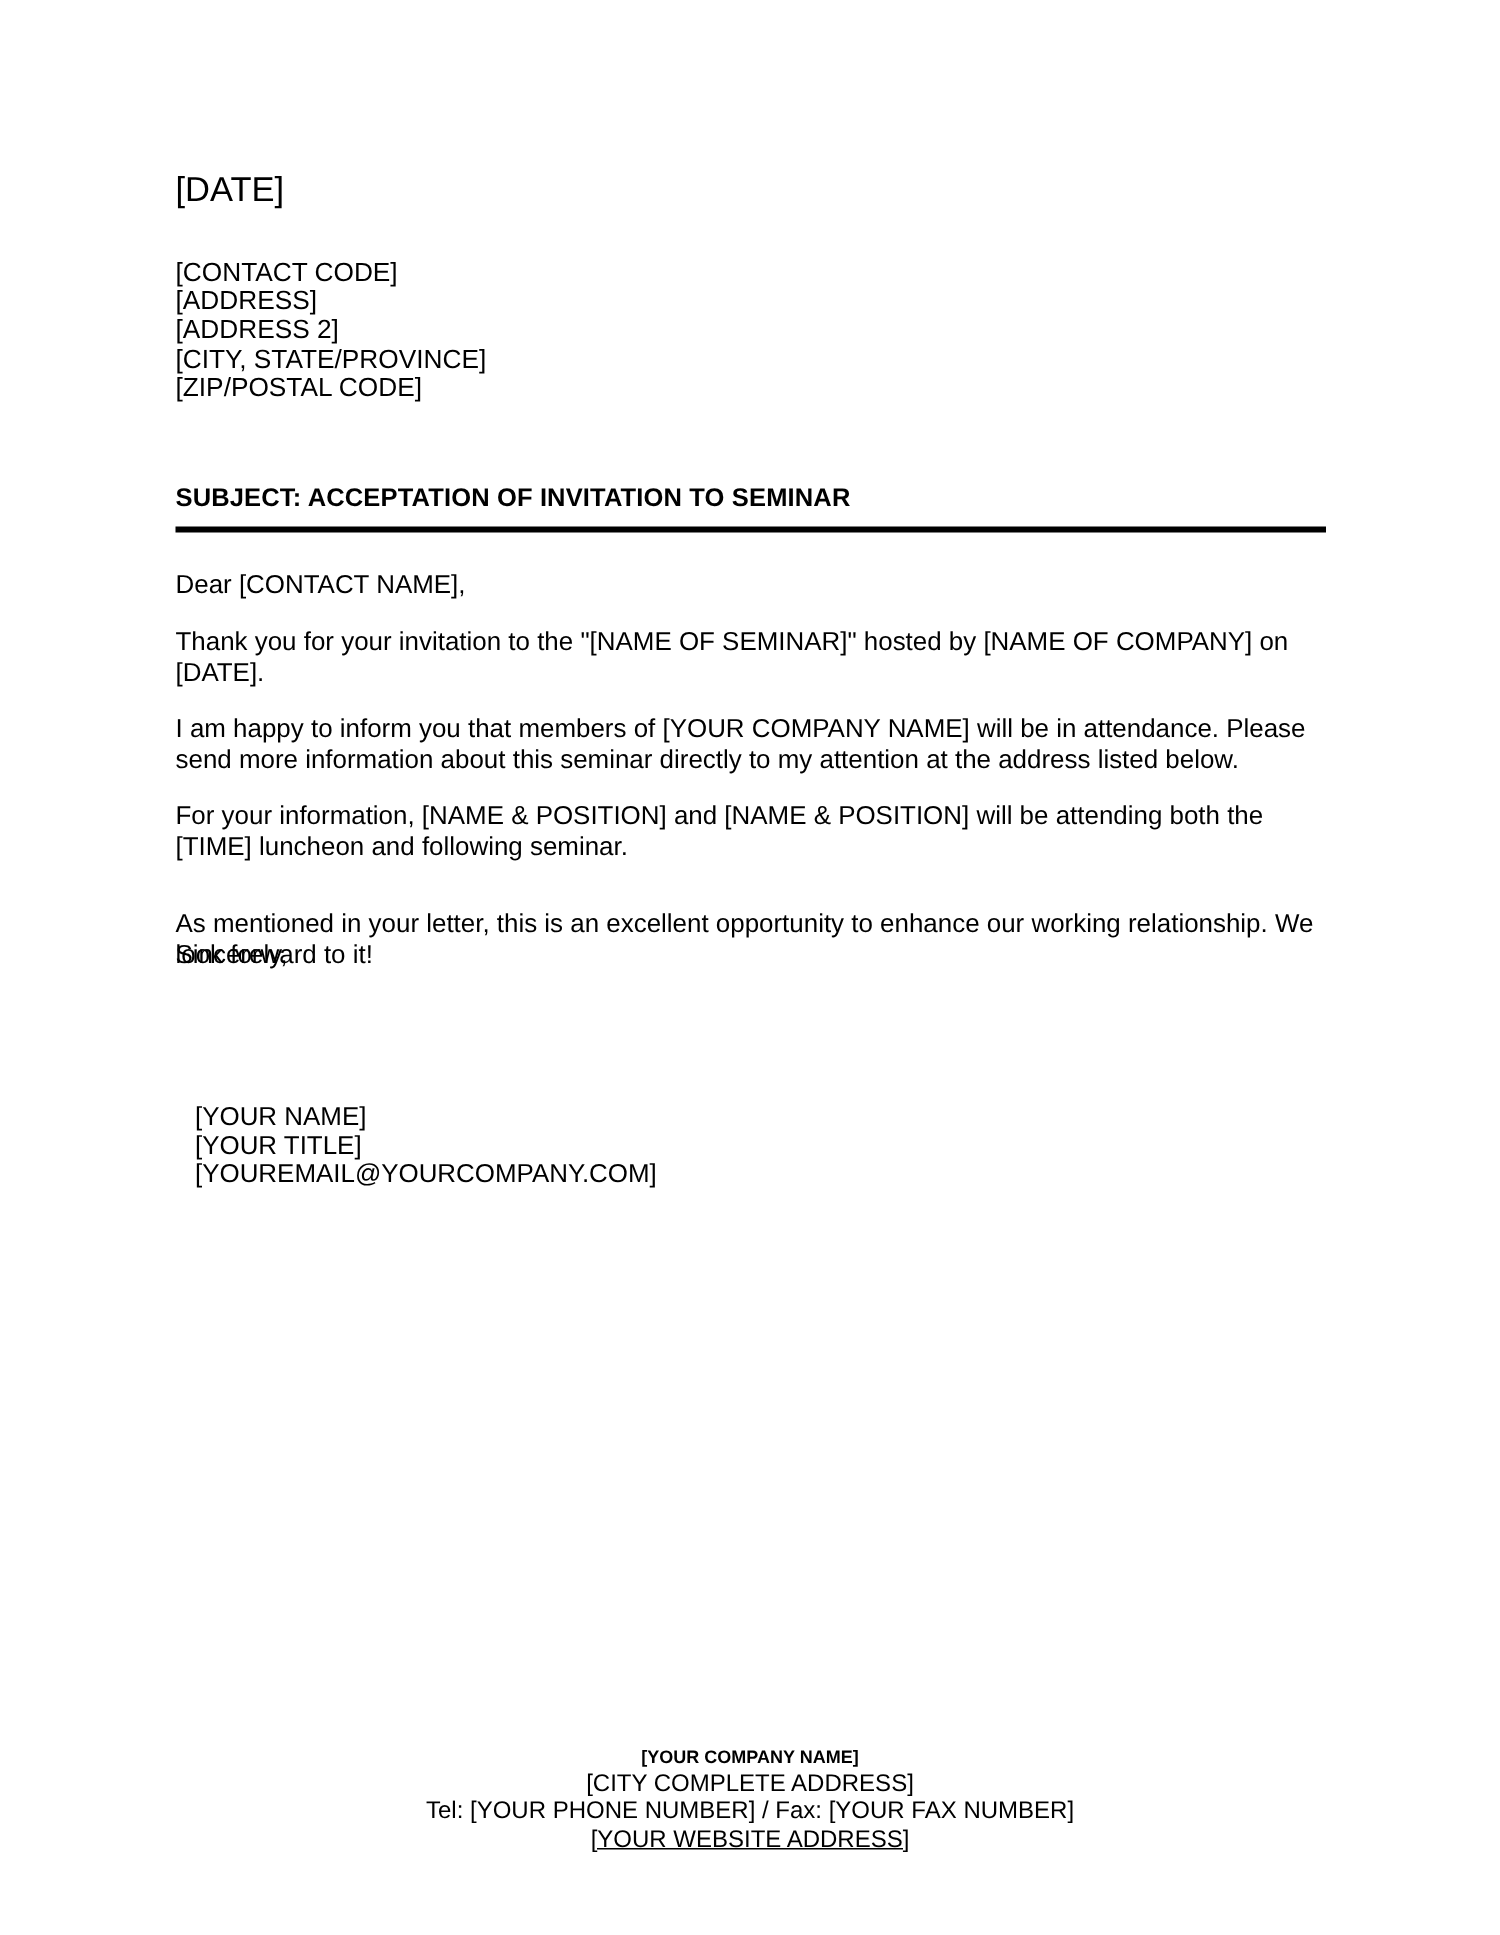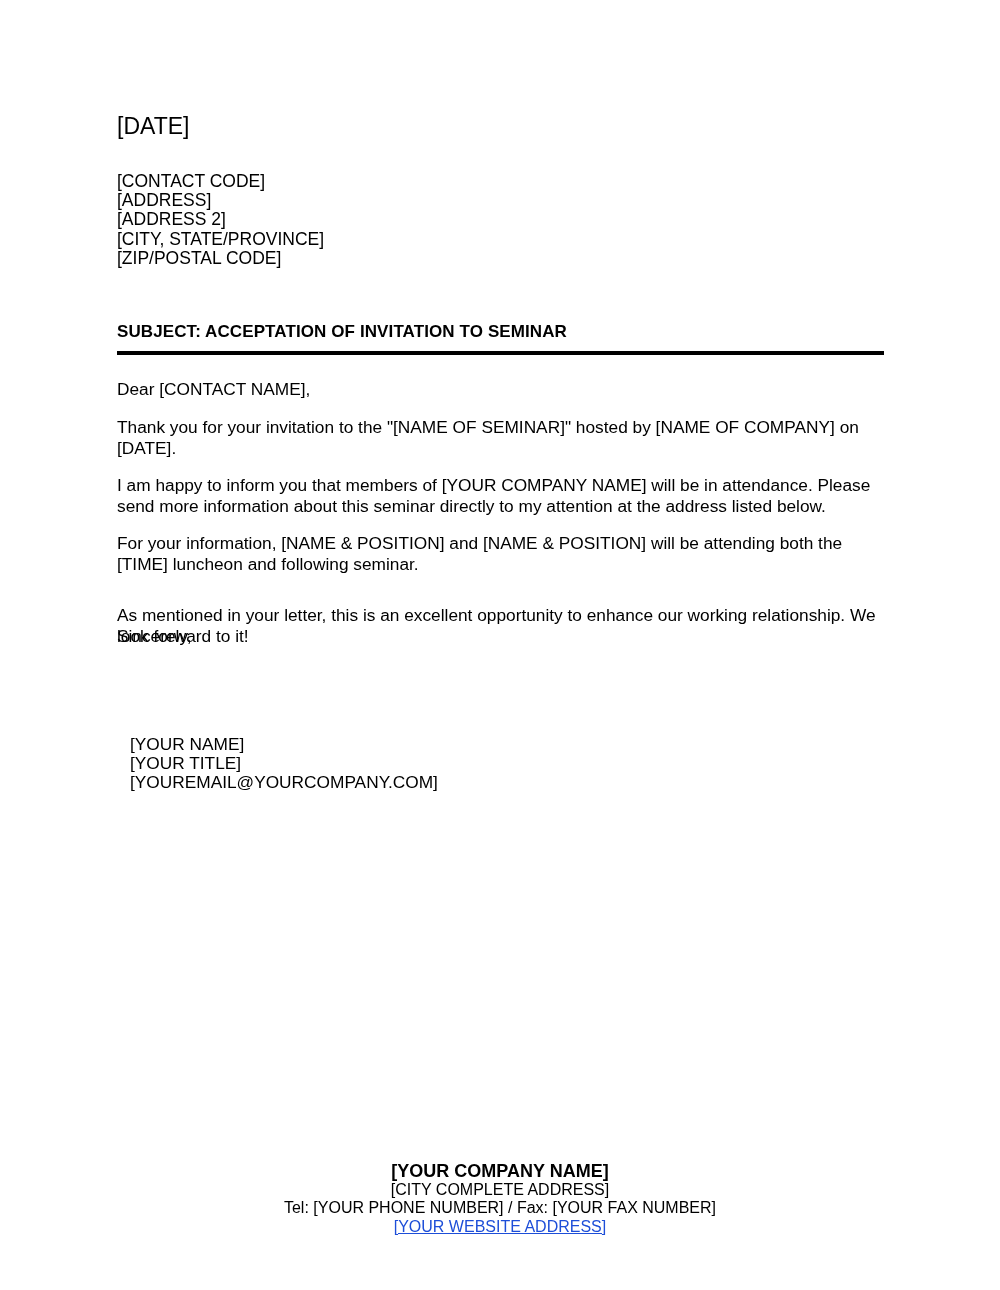--- a/index.html
+++ b/index.html
@@ -121,24 +121,24 @@
     position: absolute;
     left: 0;
     top: 1162px;
     width: 1000px;
     text-align: center;
     font-size: 16px;
     line-height: 18.6px;
   }
   .footer .company {
     font-weight: bold;
-    font-size: 18px;
+    font-size: 12px;
   }
   .footer .website {
-    color: #1d4ed8;
+    color: #000000;
     text-decoration: underline;
     cursor: pointer;
   }
 </style>
 </head>
 <body>
 
 <div class="page">
   <div class="content">
 

